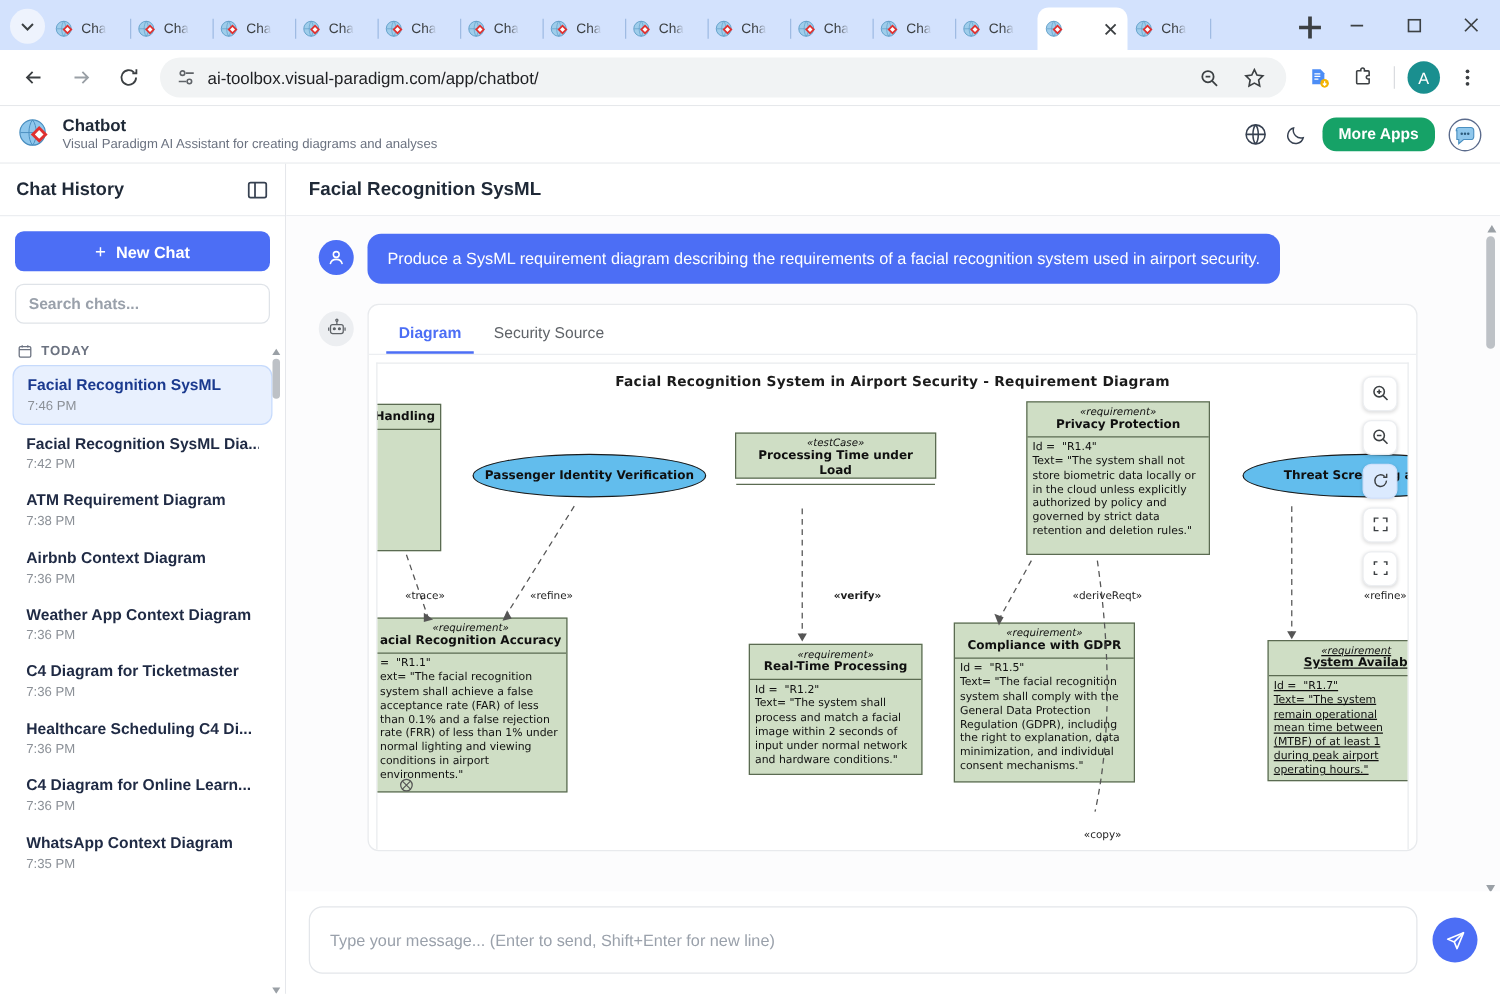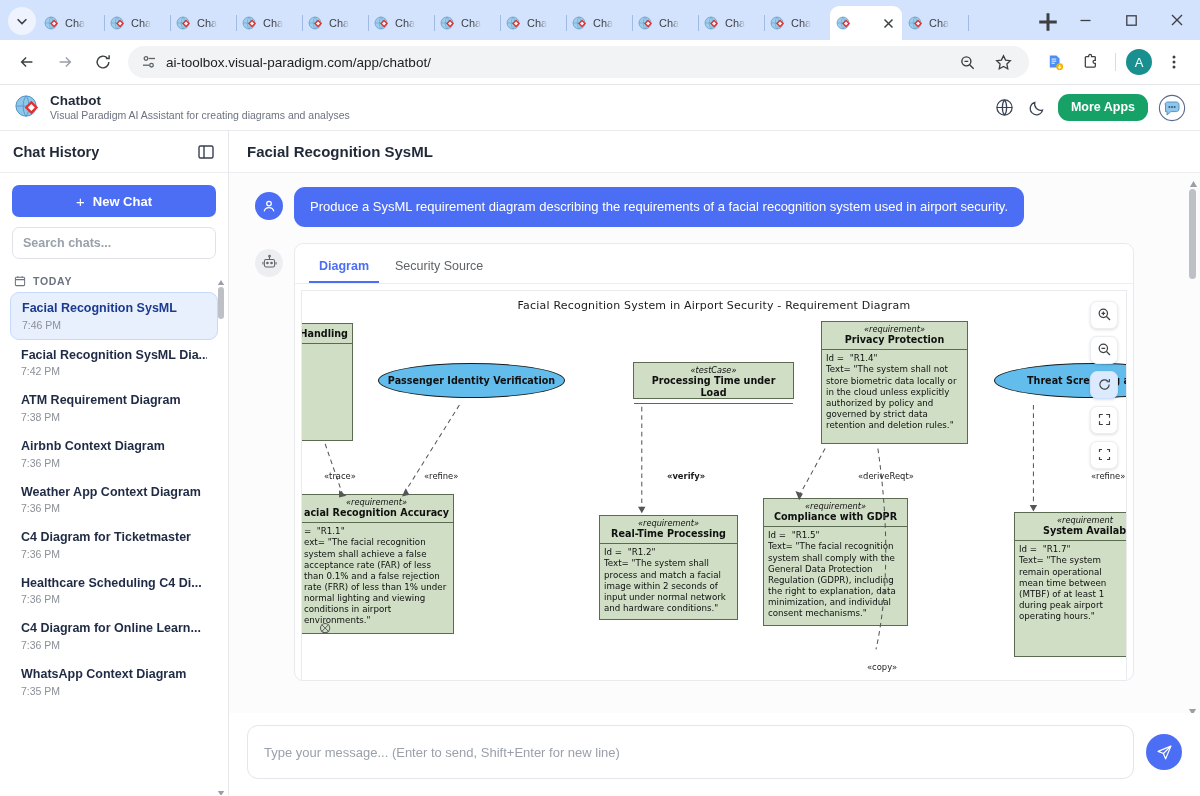--- a/index.html
+++ b/index.html
@@ -127,21 +127,21 @@
   .b-avatar{width:28px;height:28px;border-radius:50%;background:#eceef1;flex:none;display:flex;align-items:center;justify-content:center;margin-top:6px;color:#5f6368;}
   .card{
     flex:1;background:#fff;border:1px solid #e8eaed;border-radius:9px;overflow:hidden;
     max-width:840px;
   }
   .card-tabs{display:flex;gap:6px;padding:8px 14px 0;border-bottom:1px solid #eceef1;}
   .ctab{font-size:12.5px;color:#5f6368;padding:7px 10px 8px;border-bottom:2px solid transparent;}
   .ctab.active{color:#4c6ef5;font-weight:600;border-bottom-color:#4c6ef5;}
   .diagram-box{position:relative;height:390px;overflow:hidden;background:#fff;margin:6px 6px 0;border:1px solid #e9ebee;border-bottom:none;}
   .diagram-title{
-    text-align:center;font-family:"DejaVu Sans",sans-serif;font-size:11px;font-weight:400;
+    text-align:center;font-family:"DejaVu Sans",sans-serif;font-size:11px;font-weight:700;
     color:#1b1b1b;padding:8px 0 0;letter-spacing:.2px;
   }
   .dg{position:absolute;left:0;top:0;width:100%;height:100%;}
   .dg-el{position:absolute;font-family:"DejaVu Sans",sans-serif;}
 
   .req-box{
     background:#cfdec5;border:1px solid #5b6b52;
     font-size:8.7px;line-height:1.28;color:#101010;
   }
   .req-stereo{text-align:center;font-style:italic;font-size:8.2px;padding:2px 2px 0;}
@@ -581,21 +581,21 @@
                 <div class="dg-el req-box" style="left:-59px;top:32px;width:110px;height:118px;overflow:hidden;">
                   <div class="req-name" style="padding-top:4px;text-align:right;padding-right:4px;">Handling</div>
                   <div class="req-div"></div>
                   <div class="req-body" style="text-align:left;padding-left:26px;">g of<br>or in a<br>g that<br>never<br>zed</div>
                 </div>
 
                 <div class="dg-el ellipse" style="left:76px;top:72px;width:187px;height:35px;">
                   <span>Passenger Identity Verification</span>
                 </div>
 
-                <div class="dg-el req-box" style="left:286px;top:71px;width:161px;height:37px;margin-left:45px;">
+                <div class="dg-el req-box" style="left:286px;top:55px;width:161px;height:37px;">
                   <div class="req-stereo">«testCase»</div>
                   <div class="req-name">Processing Time under Load</div>
                   <div class="req-div"></div>
                   <div style="height:7px"></div>
                 </div>
 
                 <div class="dg-el req-box" style="left:519px;top:30px;width:147px;height:123px;">
                   <div class="req-stereo">«requirement»</div>
                   <div class="req-name">Privacy Protection</div>
                   <div class="req-div"></div>
@@ -620,21 +620,21 @@
                   <div class="req-body">Id =&nbsp; "R1.2"<br>Text= "The system shall process and match a facial image within 2 seconds of input under normal network and hardware conditions."</div>
                 </div>
 
                 <div class="dg-el req-box" style="left:461px;top:207px;width:145px;height:128px;">
                   <div class="req-stereo">«requirement»</div>
                   <div class="req-name">Compliance with GDPR</div>
                   <div class="req-div"></div>
                   <div class="req-body">Id =&nbsp; "R1.5"<br>Text= "The facial recognition system shall comply with the General Data Protection Regulation (GDPR), including the right to explanation, data minimization, and individual consent mechanisms."</div>
                 </div>
 
-                <div class="dg-el req-box" style="left:712px;top:221px;width:140px;height:145px;overflow:hidden;">
+                <div class="dg-el req-box" style="left:712px;top:221px;width:140px;height:113px;overflow:hidden;text-decoration:underline;">
                   <div class="req-stereo" style="text-align:left;padding-left:42px;">«requirement</div>
                   <div class="req-name" style="white-space:nowrap;text-align:left;padding-left:28px;">System Availab</div>
                   <div class="req-div"></div>
                   <div class="req-body" style="white-space:nowrap;">Id =&nbsp; "R1.7"<br>Text= "The system<br>remain operational<br>mean time between<br>(MTBF) of at least 1<br>during peak airport<br>operating hours."</div>
                 </div>
 
                 <svg class="dg-el" style="left:0;top:0;width:100%;height:100%;pointer-events:none;" viewBox="0 0 890 390">
                   <g stroke="#555" stroke-width="1.1" fill="none" stroke-dasharray="5,4">
                     <path d="M25 150 L44 205"></path>
                     <path d="M170 108 L110 204"></path>

